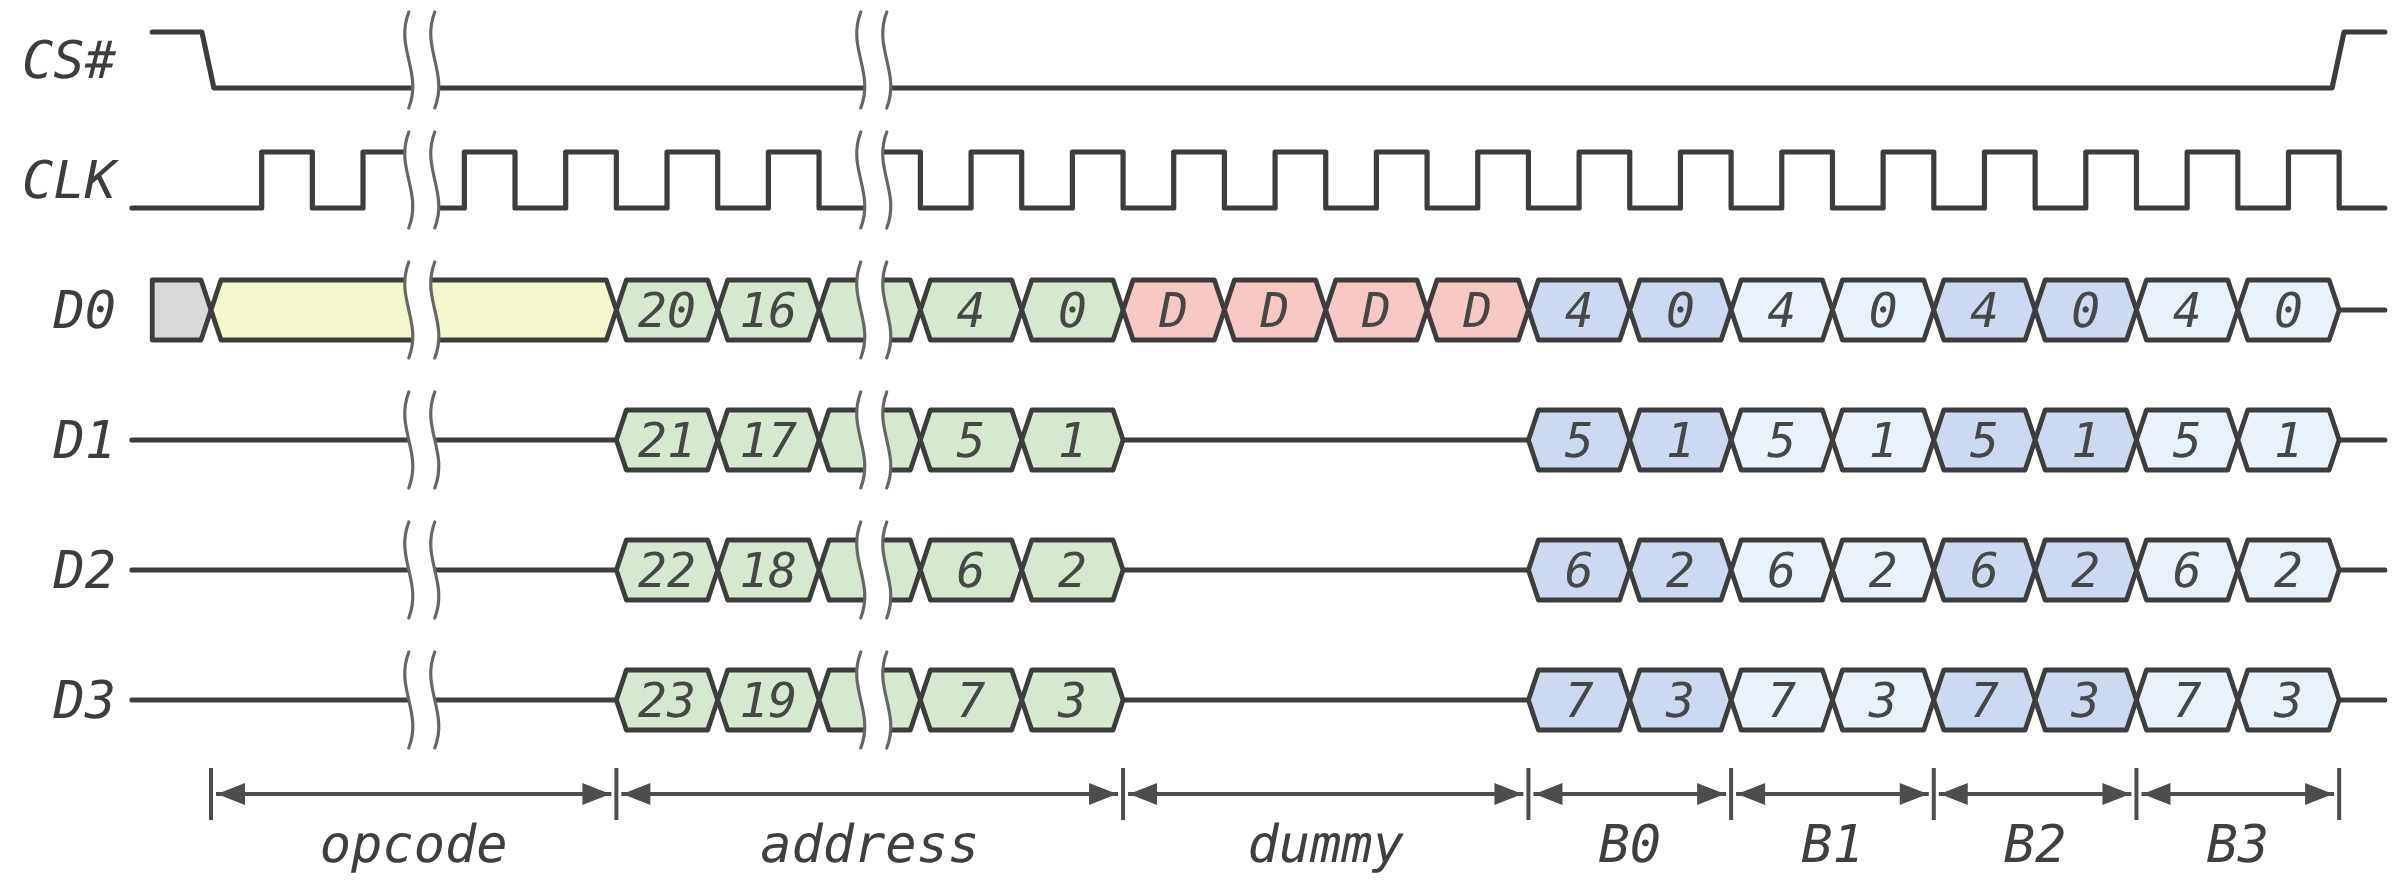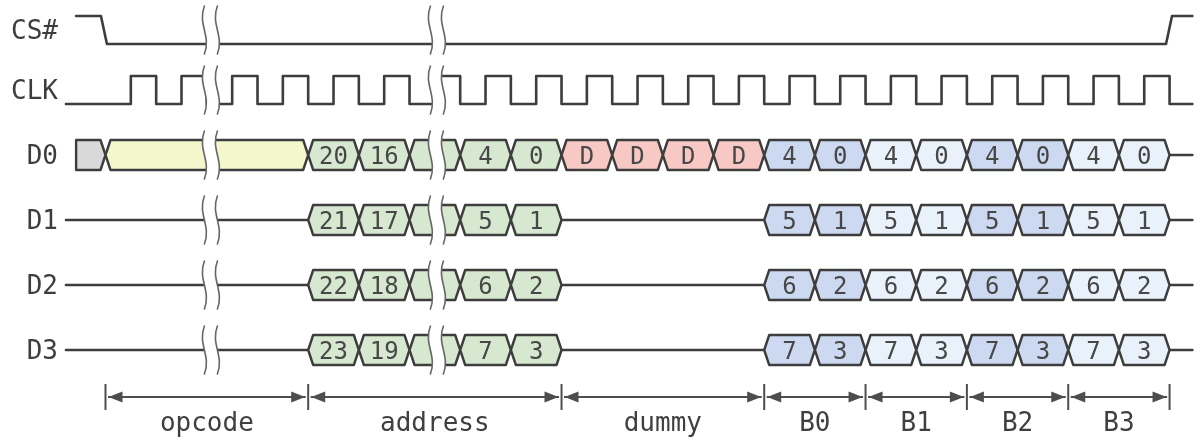--- a/index.html
+++ b/index.html
@@ -1,16 +1,16 @@
 <!DOCTYPE html>
 <html><head>
 <meta charset="utf-8">
 <style>
   html,body{margin:0;padding:0;background:#ffffff;}
-  #stage{position:relative;width:1200px;height:443px;background:#ffffff;overflow:hidden;}
+  #stage{position:relative;width:1200px;height:443px;background:#ffffff;overflow:hidden;font-style:italic;}
   svg text{font-family:"DejaVu Sans Mono","Liberation Mono",monospace;}
   .sig{font-size:26px;fill:#3d3d3d;}
   .cell{font-size:24px;fill:#474747;}
   .phase{font-size:26px;fill:#3f3f3f;}
 </style>
 </head>
 <body>
 
 <div id="stage">
   <svg id="diagram" width="1200" height="443" viewBox="0 0 1200 443">

